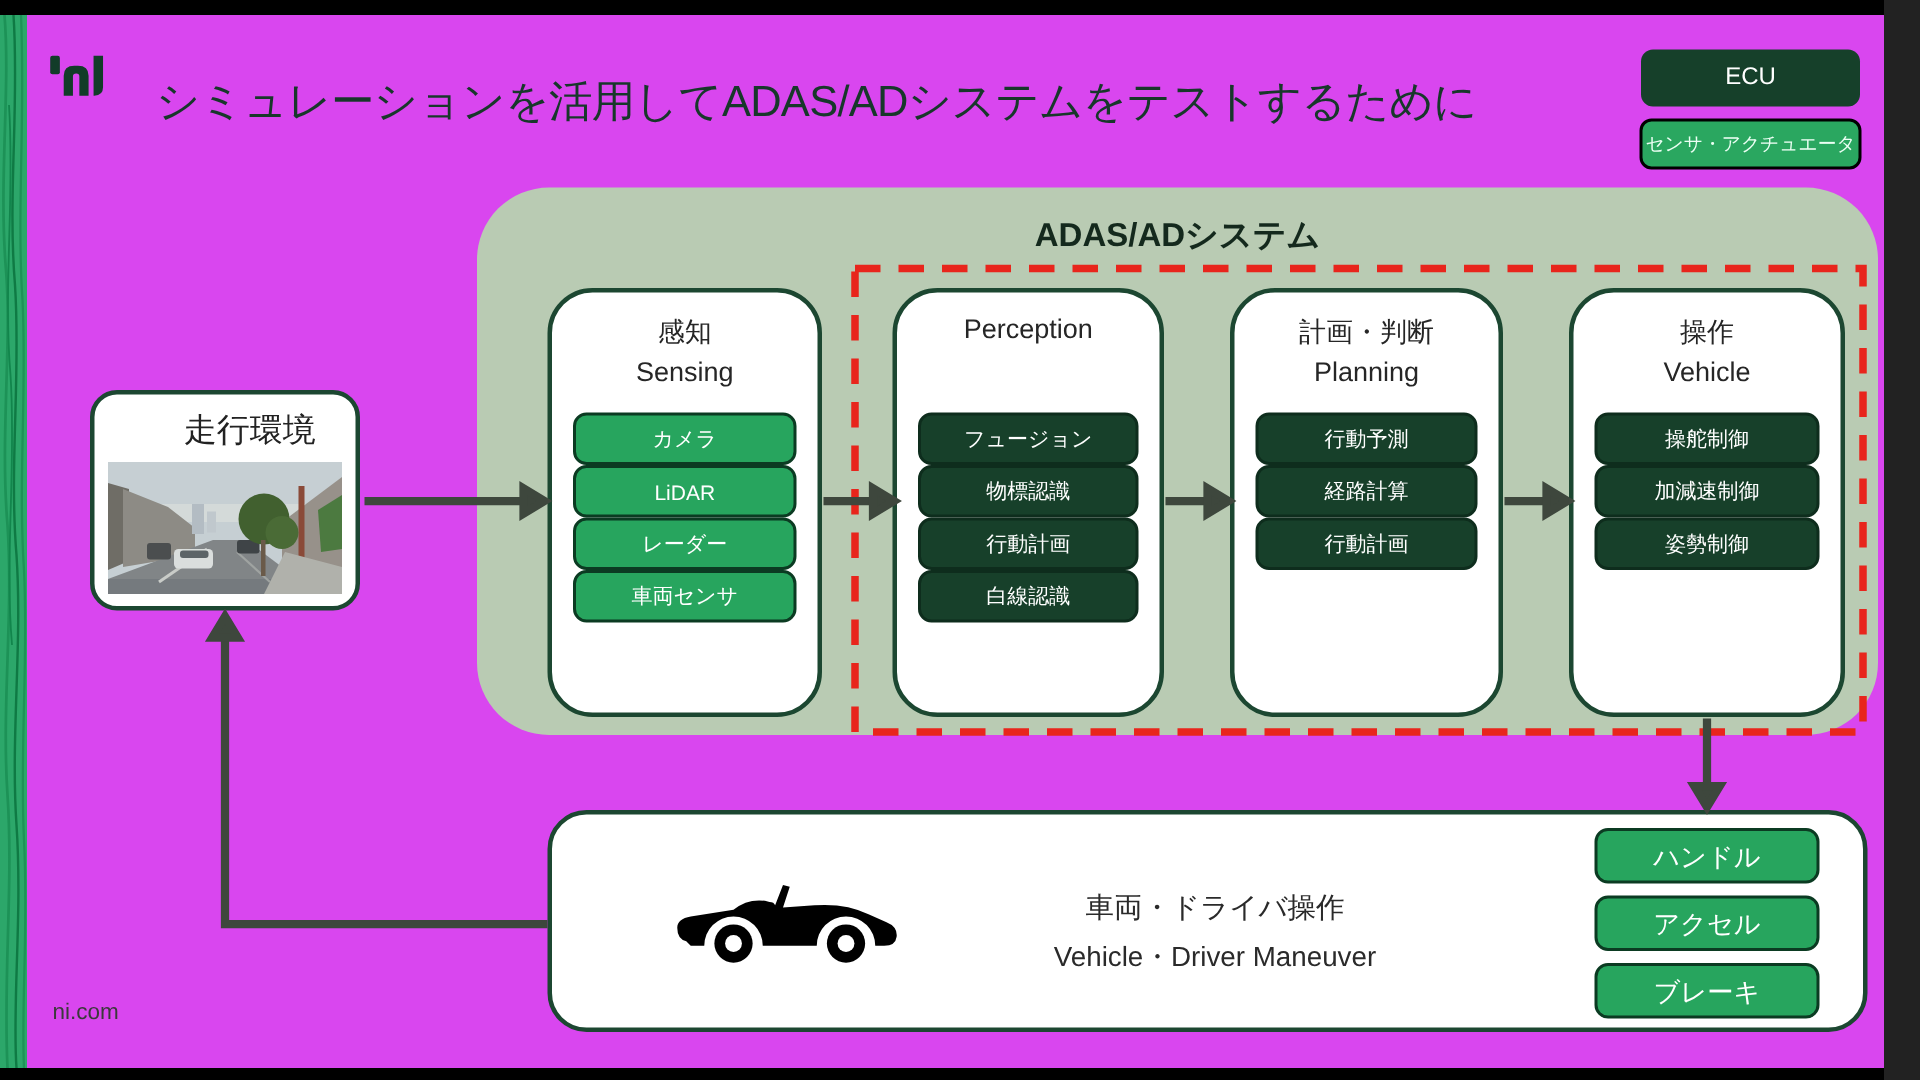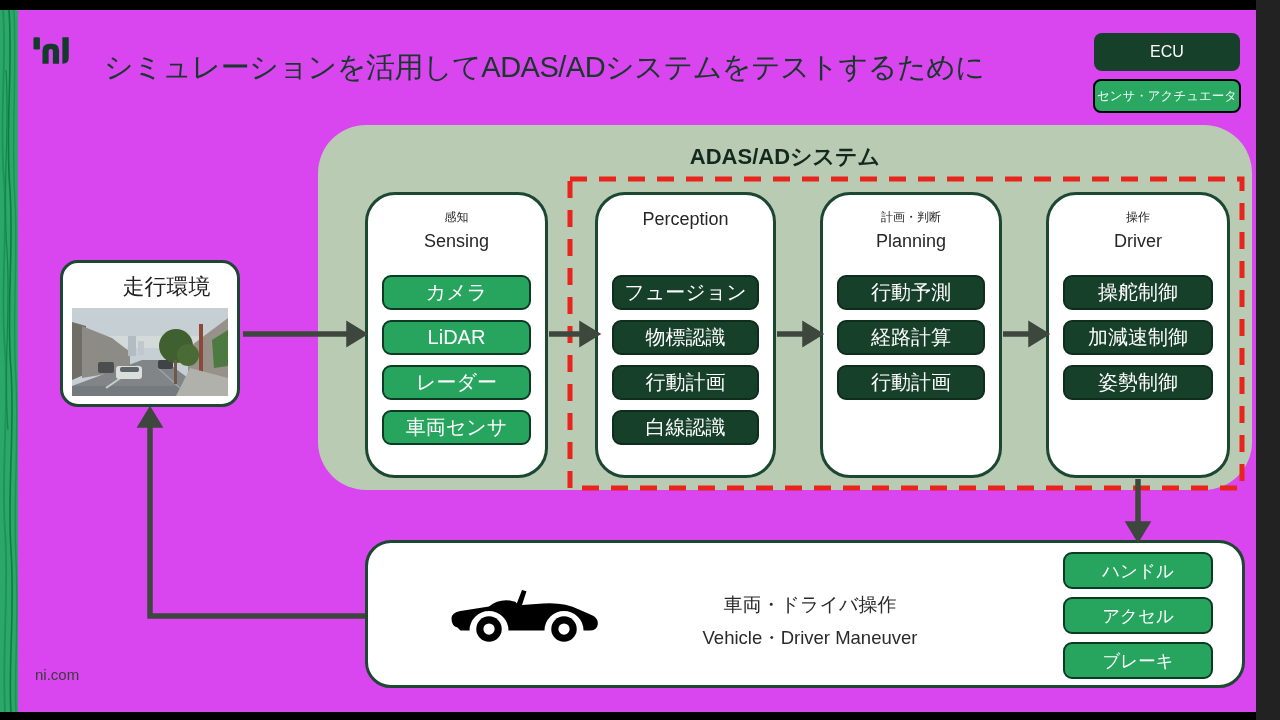--- a/index.html
+++ b/index.html
@@ -22,25 +22,25 @@
          border-radius:48px;}
   .system-title{position:absolute;left:318px;top:142px;width:934px;text-align:center;font-size:22px;
          font-weight:bold;color:#14291d;}
   .col{position:absolute;top:192px;height:286px;background:#ffffff;border:3.5px solid #1c4731;
          border-radius:30px;box-sizing:border-box;text-align:center;}
   .col0{left:365px;width:183px;}
   .col1{left:595px;width:181px;}
   .col2{left:820px;width:182px;}
   .col3{left:1046px;width:184px;}
   .col-head{margin-top:14px;height:58px;color:#262626;}
-  .col-head .jp{display:block;font-size:12px;}
+  .col-head .jp{display:block;font-size:18px;}
   .col-head .en{display:block;font-size:18px;margin-top:5px;}
   .col-body{margin-top:8px;}
-  .dbtn{height:35px;margin:0 14px 10px 14px;border-radius:9px;display:flex;align-items:center;
-         justify-content:center;font-size:20px;color:#ffffff;box-sizing:border-box;}
+  .dbtn{height:35px;margin:0 14px 0 14px;border-radius:9px;display:flex;align-items:center;
+         justify-content:center;font-size:14px;color:#ffffff;box-sizing:border-box;}
   .btn-green{background:#27a55e;border:2.5px solid #0b3b22;}
   .btn-dark{background:#17402a;border:2px solid #0e2d1d;}
   .env-box{position:absolute;left:60px;top:260px;width:180px;height:147px;background:#ffffff;
          border:3.5px solid #1c4731;border-radius:18px;box-sizing:border-box;text-align:center;}
   .env-label{margin-top:9px;font-size:22px;color:#222222;padding-left:33px;}
   .env-photo{display:block;margin:6px auto 0 auto;}
   .vehicle-box{position:absolute;left:365px;top:540px;width:880px;height:148px;background:#ffffff;
          border:3.5px solid #1c4731;border-radius:26px;box-sizing:border-box;}
   .car{position:absolute;left:450px;top:578px;width:150px;height:66px;}
   .vehicle-text{position:absolute;left:660px;top:592px;width:300px;text-align:center;color:#2a2a2a;}
@@ -150,21 +150,21 @@
     <div class="col-body">
       <div class="dbtn btn-dark">行動予測</div>
       <div class="dbtn btn-dark">経路計算</div>
       <div class="dbtn btn-dark">行動計画</div>
     </div>
   </div>
 
   <div class="col col3">
     <div class="col-head">
       <span class="jp">操作</span>
-      <span class="en">Driver</span>
+      <span class="en">Vehicle</span>
     </div>
     <div class="col-body">
       <div class="dbtn btn-dark">操舵制御</div>
       <div class="dbtn btn-dark">加減速制御</div>
       <div class="dbtn btn-dark">姿勢制御</div>
     </div>
   </div>
 
   <div class="env-box">
     <div class="env-label">走行環境</div>

